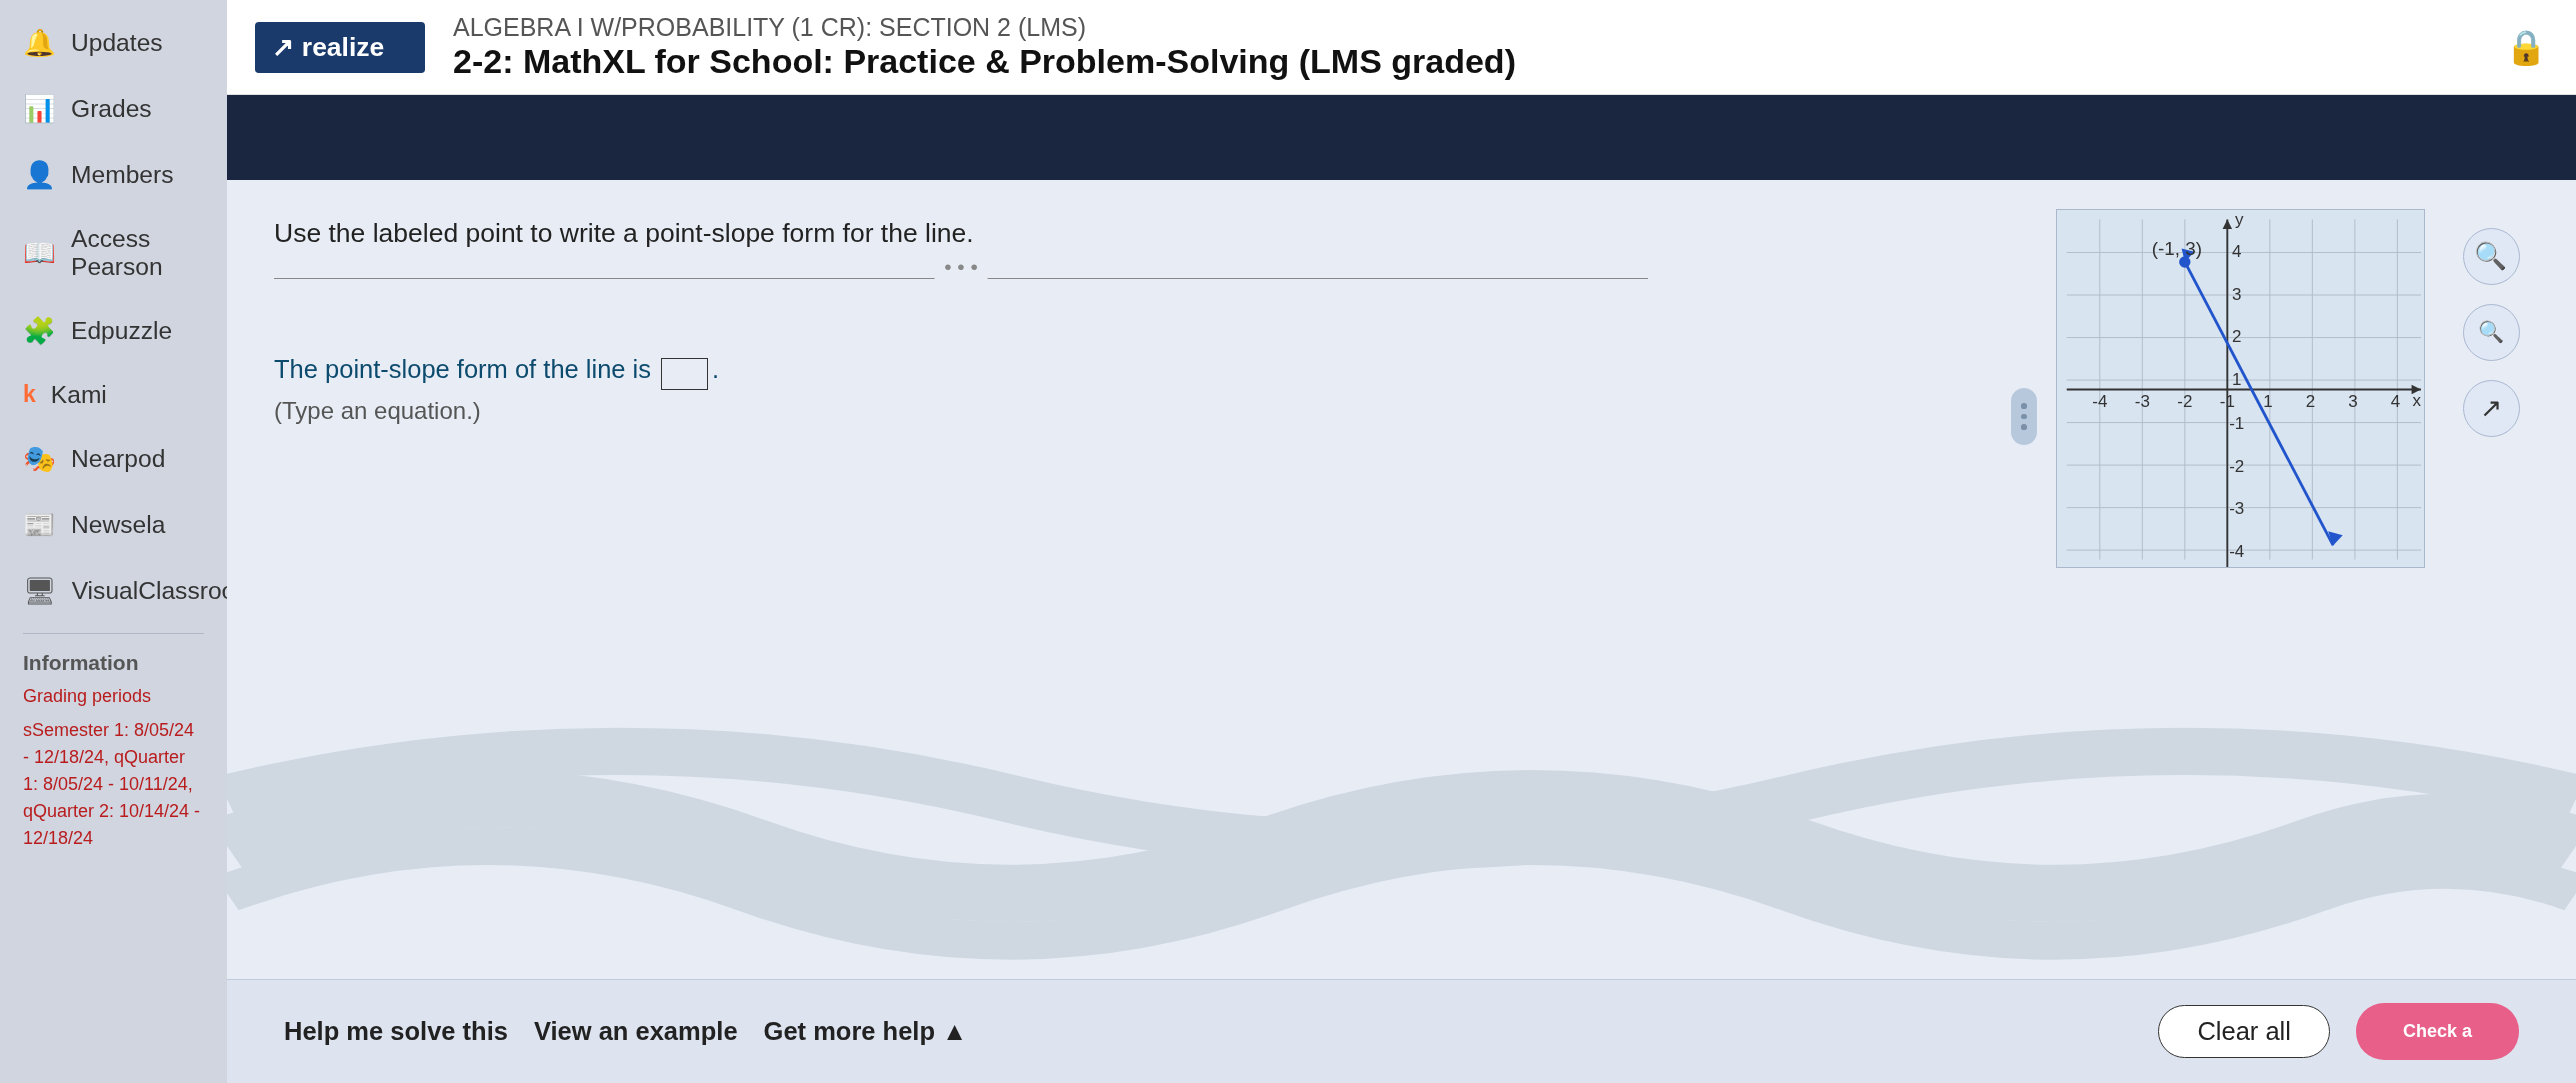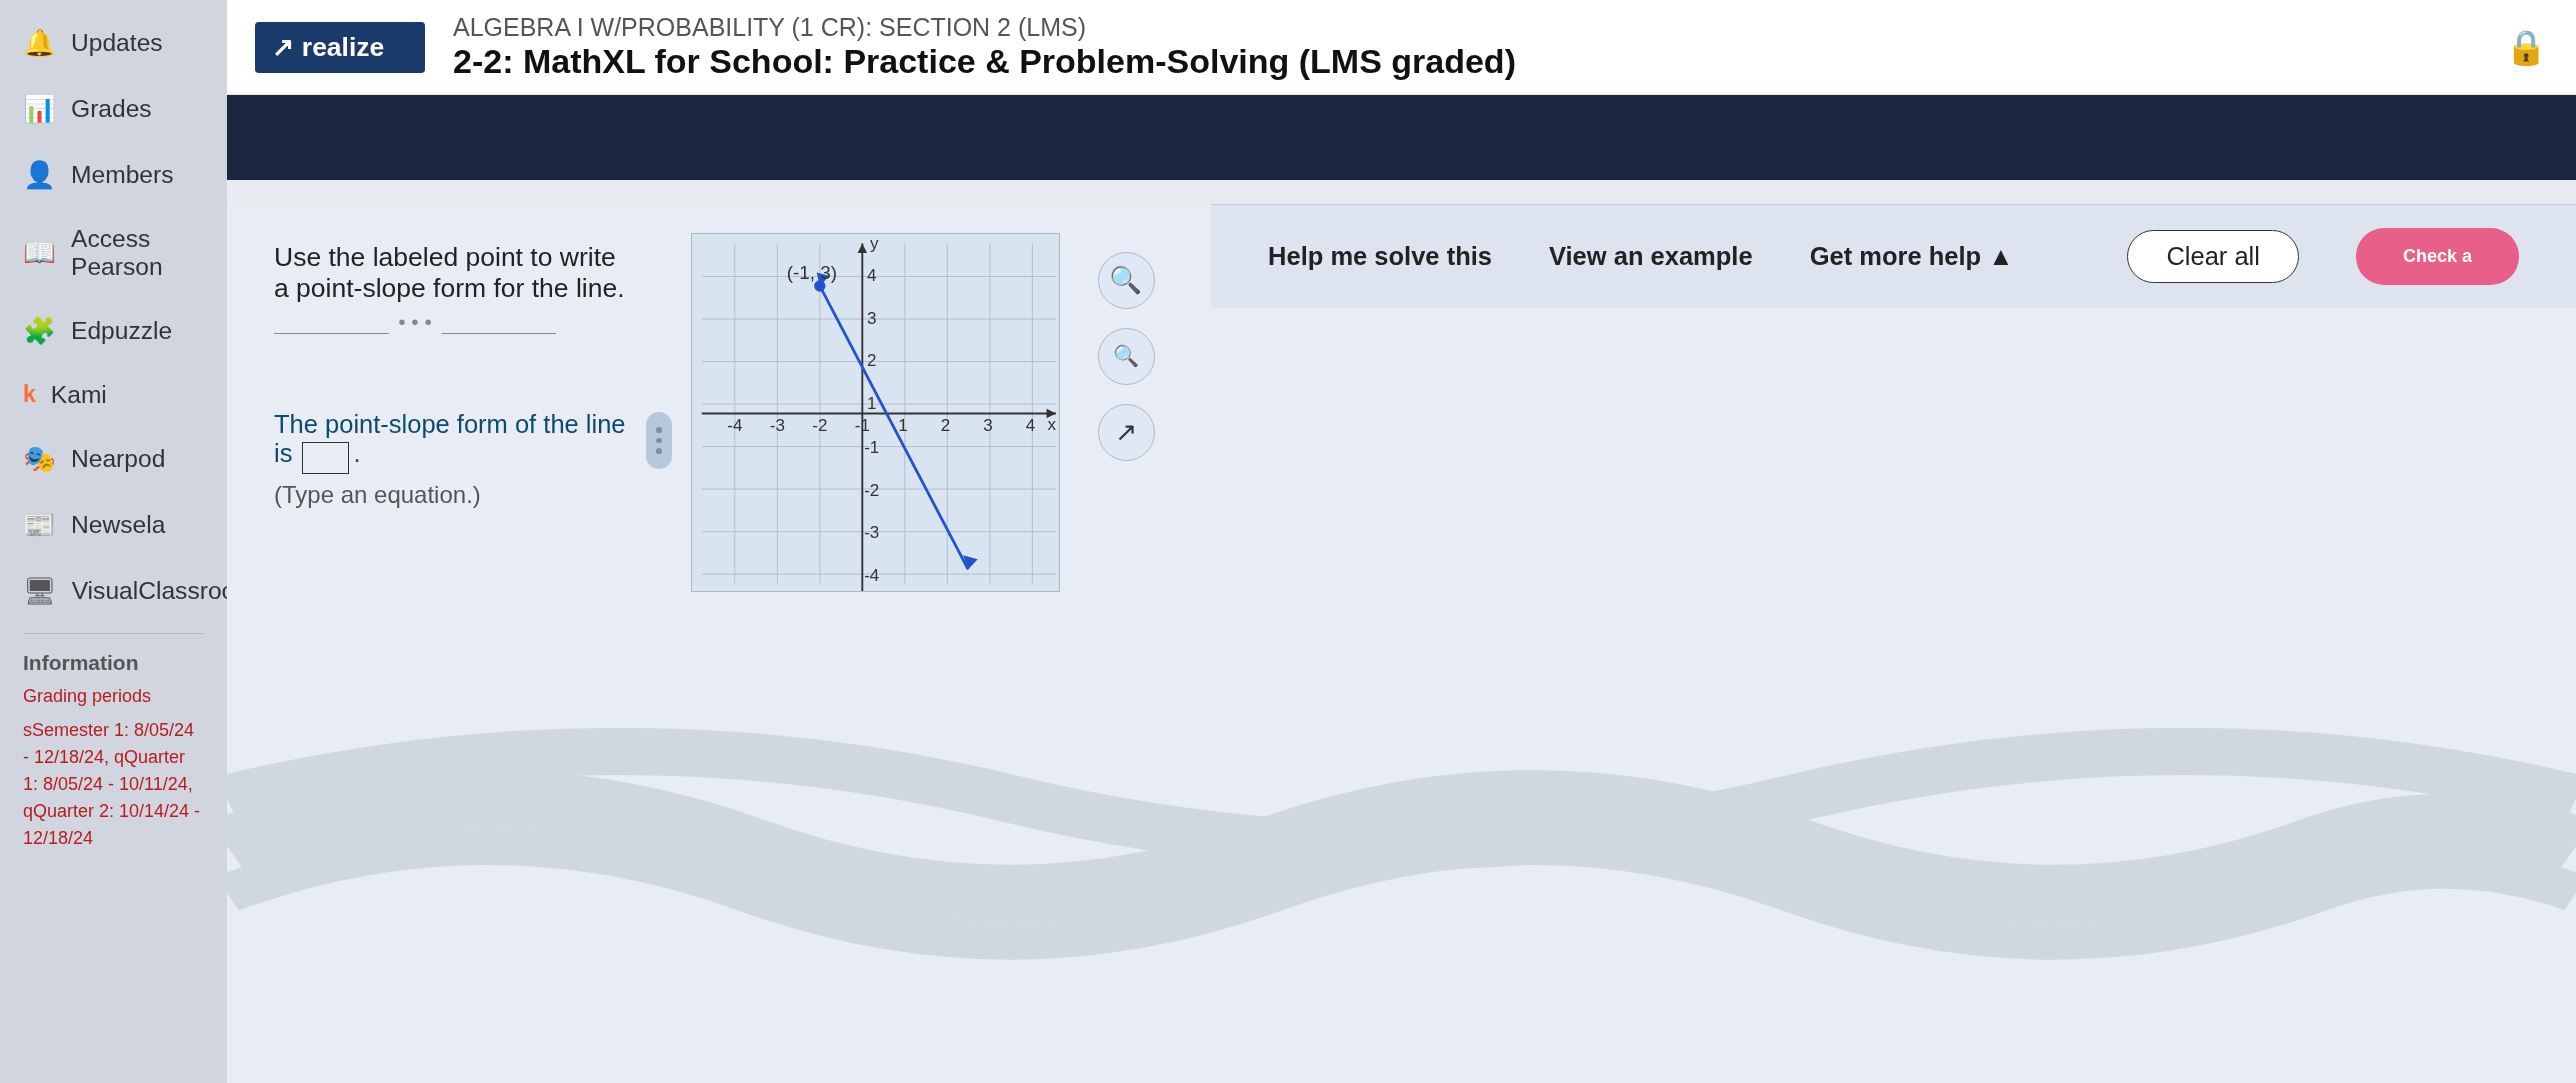--- a/index.html
+++ b/index.html
@@ -84,24 +84,24 @@
     #dark-banner {
       background: #1a2540;
       height: 85px;
       width: 100%;
     }
 
     
     #content {
       flex: 1;
       display: flex;
+      flex-direction: column;
       background: #e8edf5;
       position: relative;
       overflow: hidden;
-      margin-top: 24px;
     }
 
     
     #content-inner {
       flex: 1;
       display: flex;
       position: relative;
       padding: 38px 47px 0 47px;
     }
 
@@ -231,21 +231,21 @@
     .handle-dot { width: 5.7px; height: 5.7px; border-radius: 50%; background: #7a8fa8; }
 
     
     #bottom-bar {
       background: #dde4f0;
       border-top: 0.9px solid #c0cadc;
       height: 104px;
       display: flex;
       align-items: center;
       padding: 0 57px;
-      gap: 57px;
+      gap: 26px;
       z-index: 5;
     }
 
     .bottom-action {
       font-size: 25.5px;
       font-weight: bold;
       color: #222;
       cursor: pointer;
       text-decoration: none;
     }

